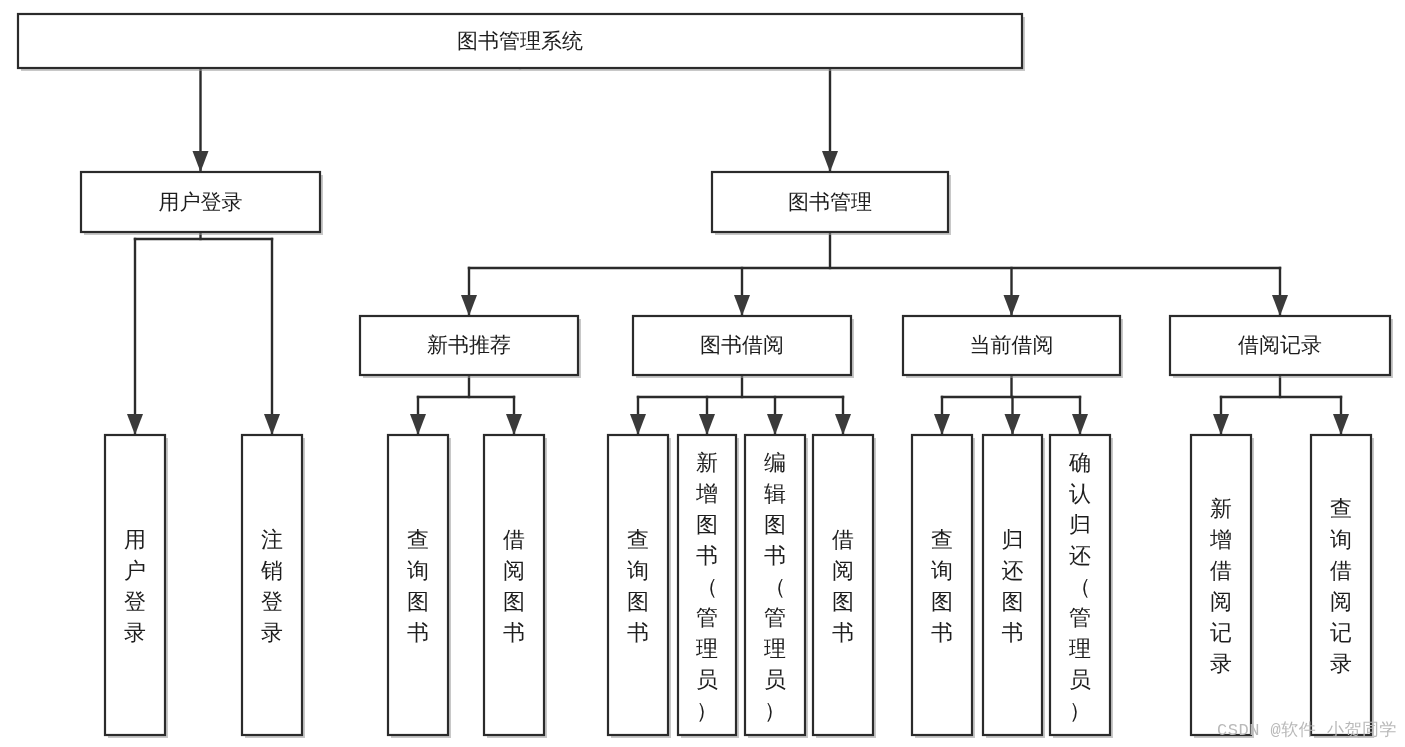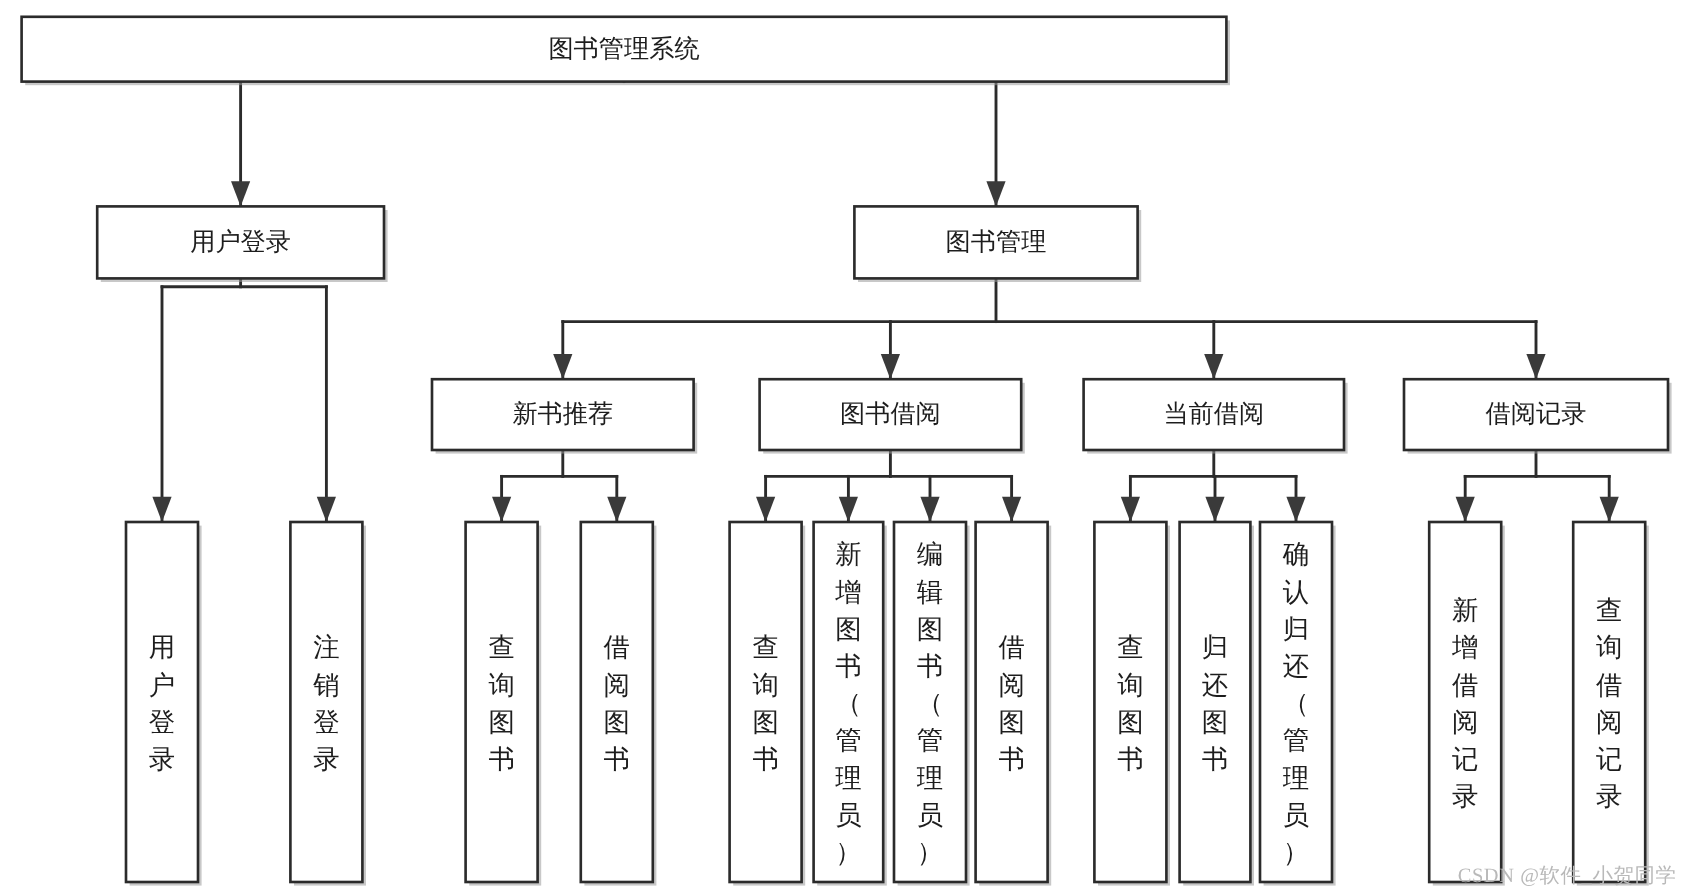--- a/index.html
+++ b/index.html
@@ -58,21 +58,21 @@
     font-family: "Liberation Sans", "DejaVu Sans", sans-serif;
     font-size: 22px;
     fill: #1d1d1d;
     text-anchor: middle;
     white-space: pre;
   }
   .watermark {
     position: absolute;
     right: 8px;
     bottom: 6px;
-    font-family: Liberation Serif, serif;
+    font-family: Liberation Mono, monospace;
     font-size: 17px;
     color: #b9b9b9;
     letter-spacing: 0.5px;
     user-select: none;
     pointer-events: none;
   }
 </style>
 </head>
 <body>
 

